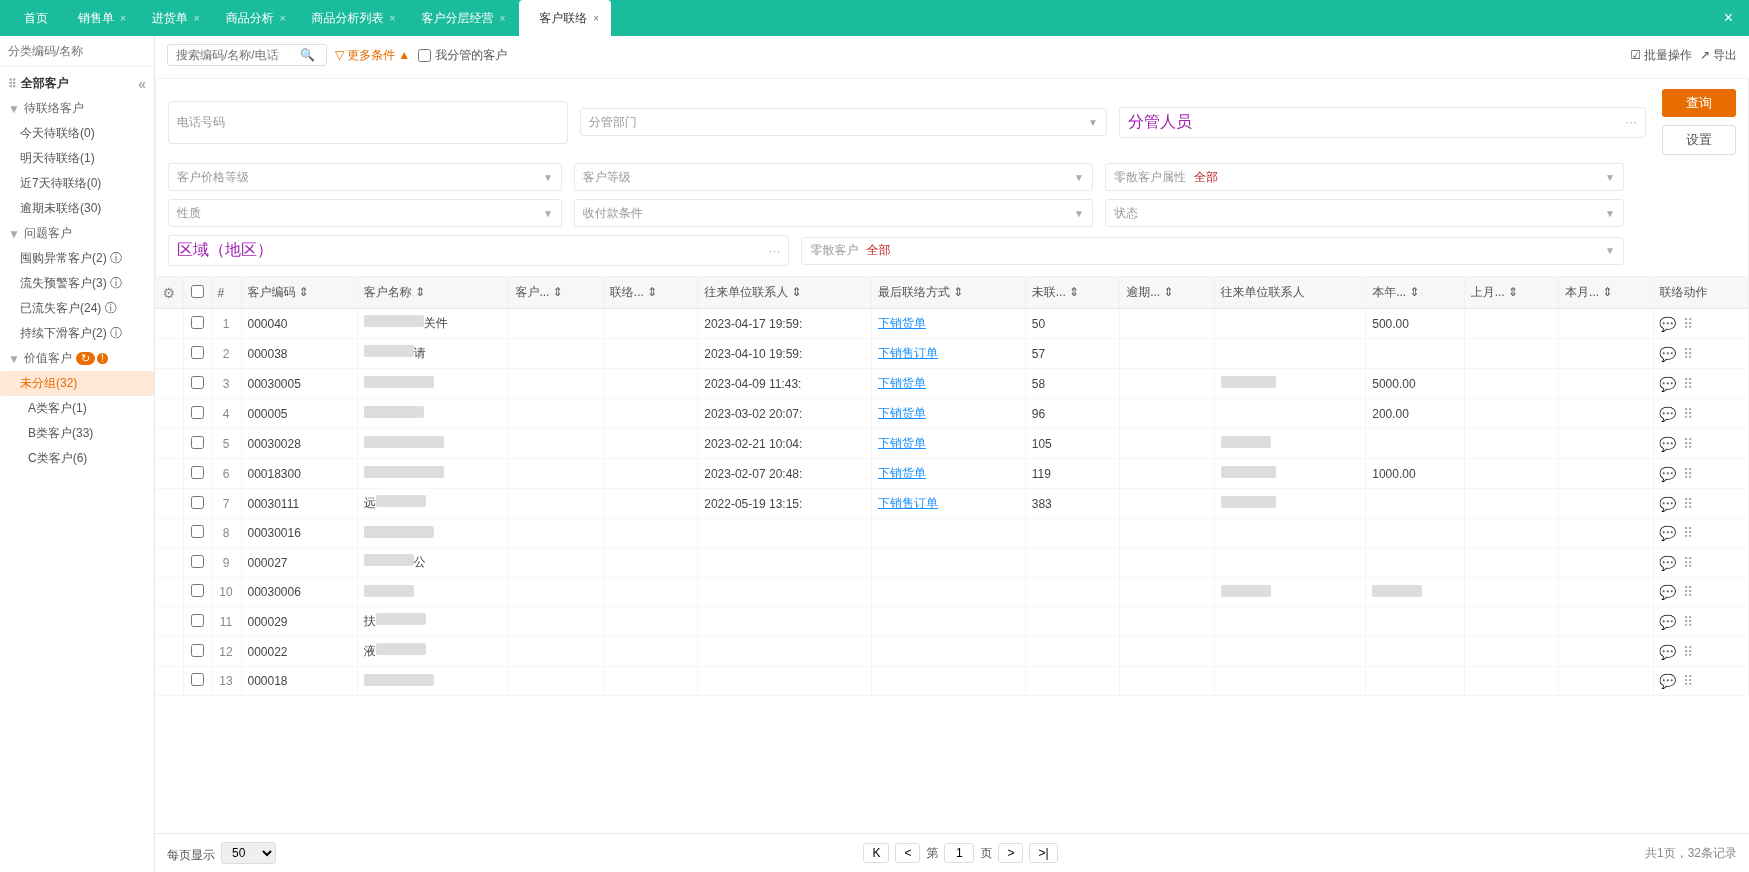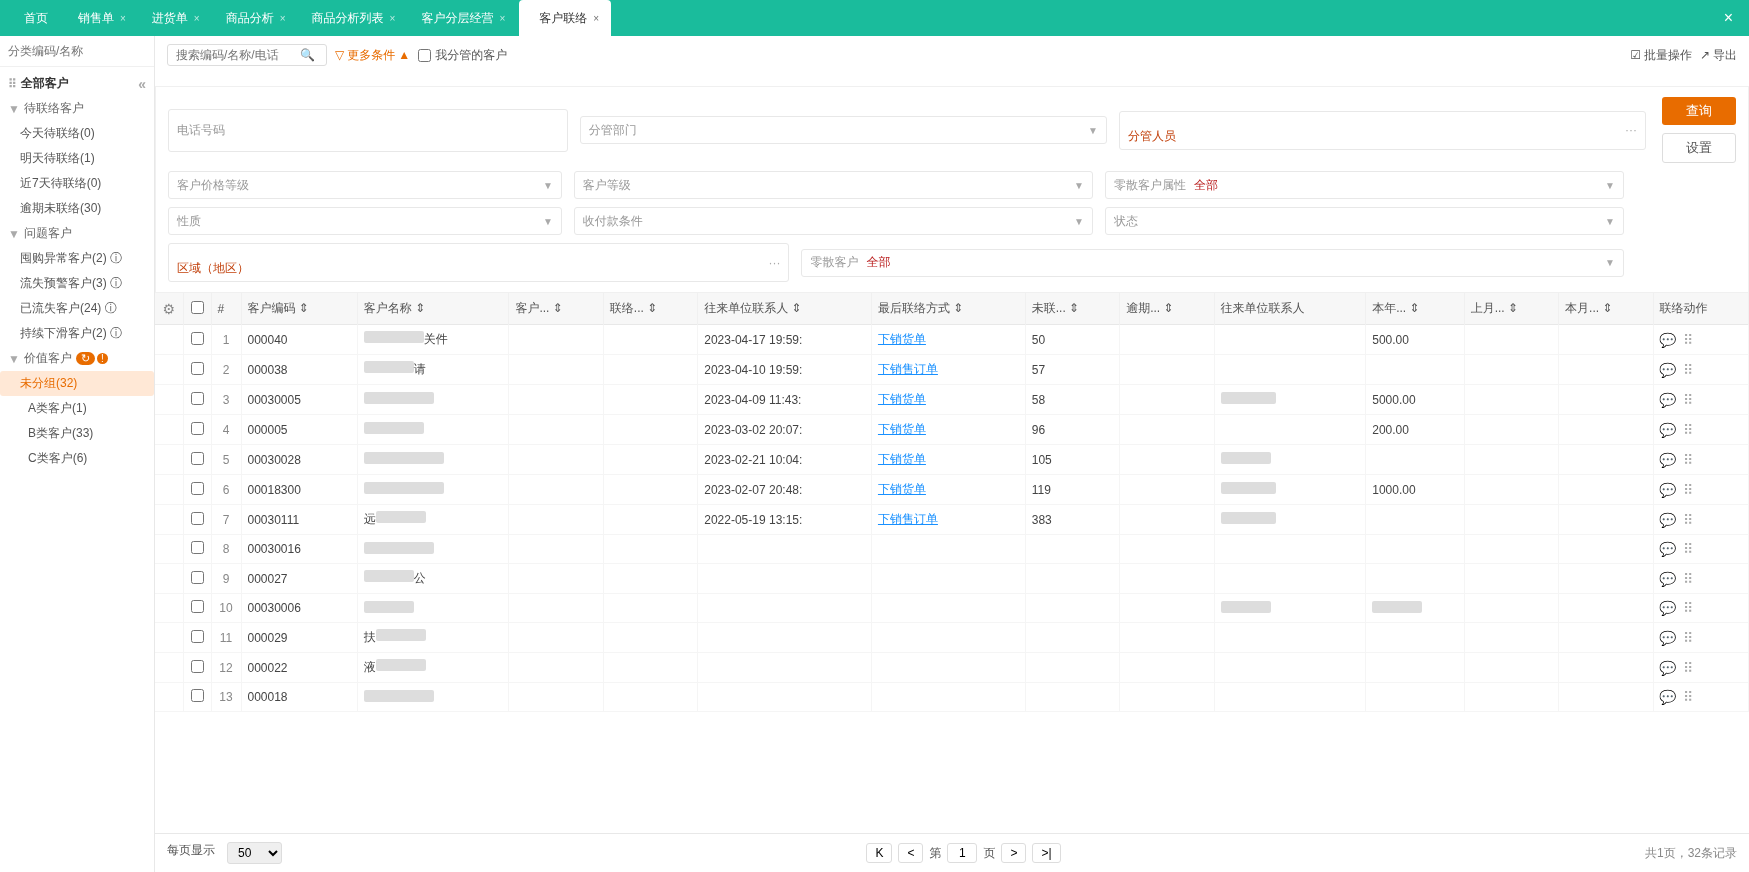--- a/index.html
+++ b/index.html
@@ -134,21 +134,21 @@
     
     .filter-bar {
       background: #fff;
       border-bottom: 1px solid #f0f0f0;
       padding: 8px 12px;
     }
     .filter-row1 {
       display: flex;
       align-items: center;
       gap: 8px;
-      margin-bottom: 12px;
+      margin-bottom: 4px;
     }
     .search-box {
       display: flex;
       align-items: center;
       border: 1px solid #ddd;
       border-radius: 3px;
       padding: 3px 8px;
       gap: 4px;
       min-width: 160px;
     }
@@ -258,24 +258,23 @@
       flex: 1;
       border: 1px solid #e8e8e8;
       border-radius: 3px;
       padding: 4px 8px;
       margin-right: 12px;
       min-height: 28px;
       justify-content: space-between;
       cursor: pointer;
     }
     .adv-field-more label {
-      color: #c2410c;
+      color: #a21caf;
       white-space: nowrap;
-      font-size: 12px;
-      margin-top: 12px;
+      font-size: 16px;
     }
     .adv-field-more .dots {
       color: #aaa;
     }
     .query-btn {
       background: #e86c00;
       color: #fff;
       border: none;
       border-radius: 3px;
       padding: 5px 24px;
@@ -369,22 +368,22 @@
     .pagination-bar {
       display: flex;
       align-items: center;
       justify-content: space-between;
       padding: 8px 12px;
       border-top: 1px solid #e8e8e8;
       background: #fff;
     }
     .page-size-select {
       display: flex;
-      align-items: flex-start;
-      gap: 12px;
+      align-items: flex-end;
+      gap: 6px;
       color: #555;
     }
     .page-size-select select {
       border: 1px solid #ddd;
       border-radius: 3px;
       padding: 2px 6px;
       font-size: 12px;
     }
     .page-nav {
       display: flex;

